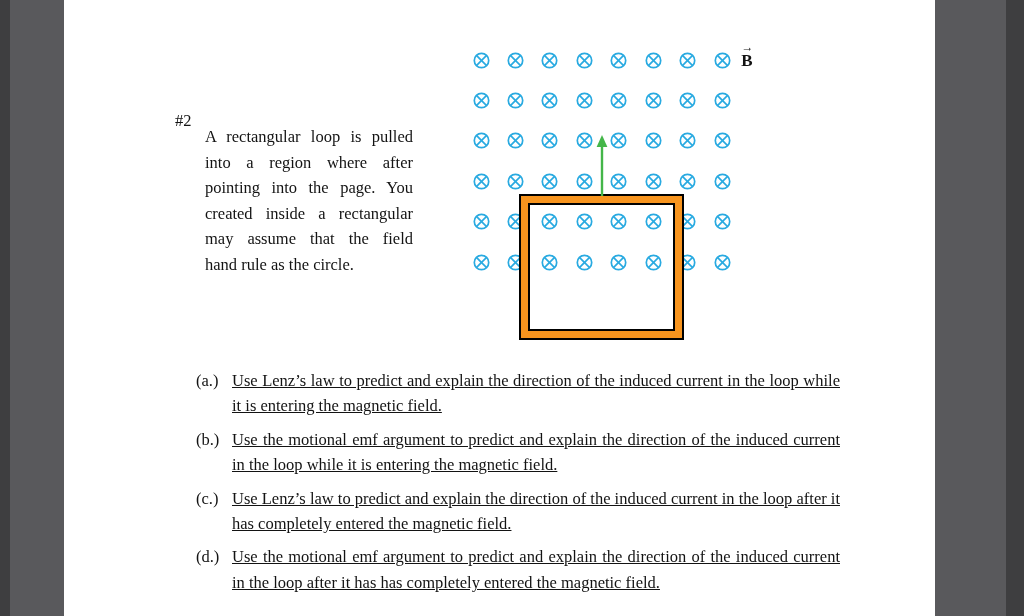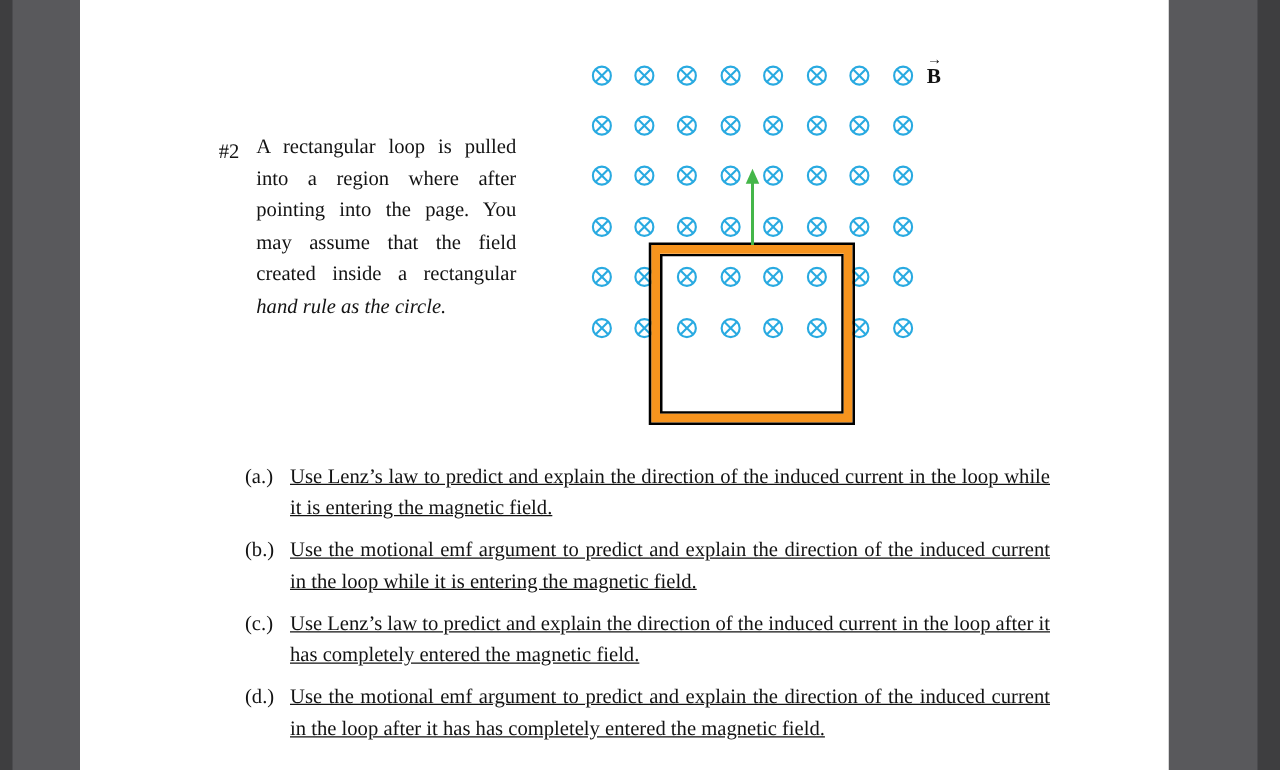--- a/index.html
+++ b/index.html
@@ -36,25 +36,25 @@
     text-align:center;font-weight:bold;font-size:17px;line-height:1.05;
   }
   .b-arrow{display:block;font-size:12px;height:10px;line-height:10px;letter-spacing:-1px;}
   .b-char{display:block;}
   
   #problem-number{
     position:absolute;left:111px;top:108px;
     font-size:16.5px;line-height:25.6px;
   }
   #problem-lines{
-    position:absolute;left:141px;top:104px;width:208px;
+    position:absolute;left:141px;top:124px;width:208px;
     font-size:16.5px;line-height:25.6px;
   }
   .pline{white-space:nowrap;text-align:justify;text-align-last:justify;}
-  .pline.last{text-align-last:left;font-style:italic;}
+  .pline.last{text-align-last:left;}
   
   #items{
     position:absolute;left:132px;top:368px;width:644px;
     font-size:16.5px;line-height:25.4px;
   }
   .item{display:flex;margin-bottom:8px;}
   .item-label{flex:0 0 36px;}
   .item-text{flex:1;text-align:justify;text-decoration:underline;}
 </style>
 </head>
@@ -415,22 +415,22 @@
     <span class="b-arrow">→</span>
     <span class="b-char">B</span>
   </div>
 
   <div id="problem-number">#2</div>
 
   <div id="problem-lines">
       <div class="pline">A rectangular loop is pulled</div>
       <div class="pline">into a region where after</div>
       <div class="pline">pointing into the page. You</div>
+      <div class="pline">created inside a rectangular</div>
       <div class="pline">may assume that the field</div>
-      <div class="pline">created inside a rectangular</div>
       <div class="pline last">hand rule as the circle.</div>
     </div>
 
   <div id="items">
       <div class="item">
         <span class="item-label">(a.)</span>
         <div class="item-text">Use Lenz’s law to predict and explain the direction of the induced current in the loop while it is entering the magnetic field.</div>
       </div>
       <div class="item">
         <span class="item-label">(b.)</span>

